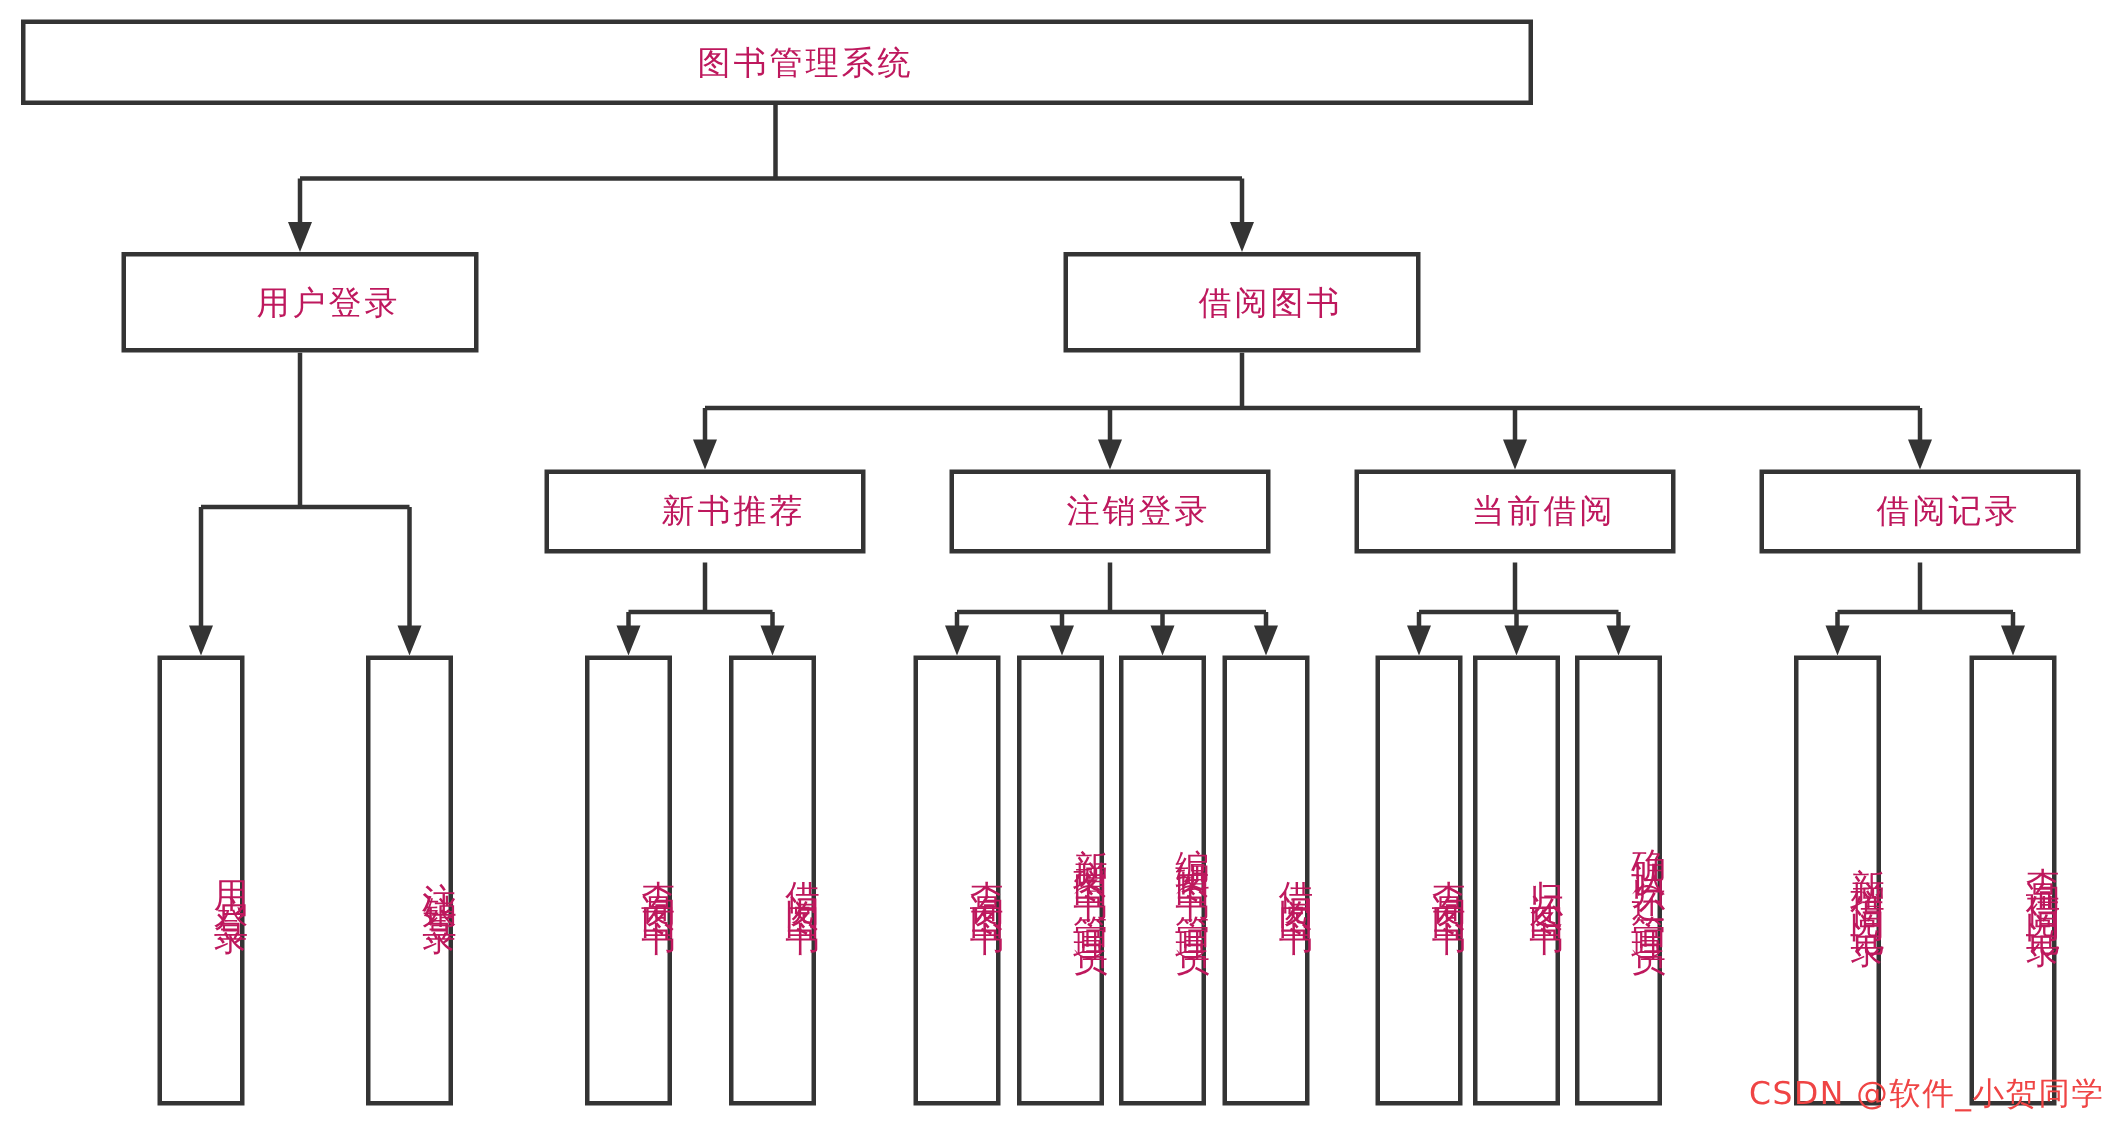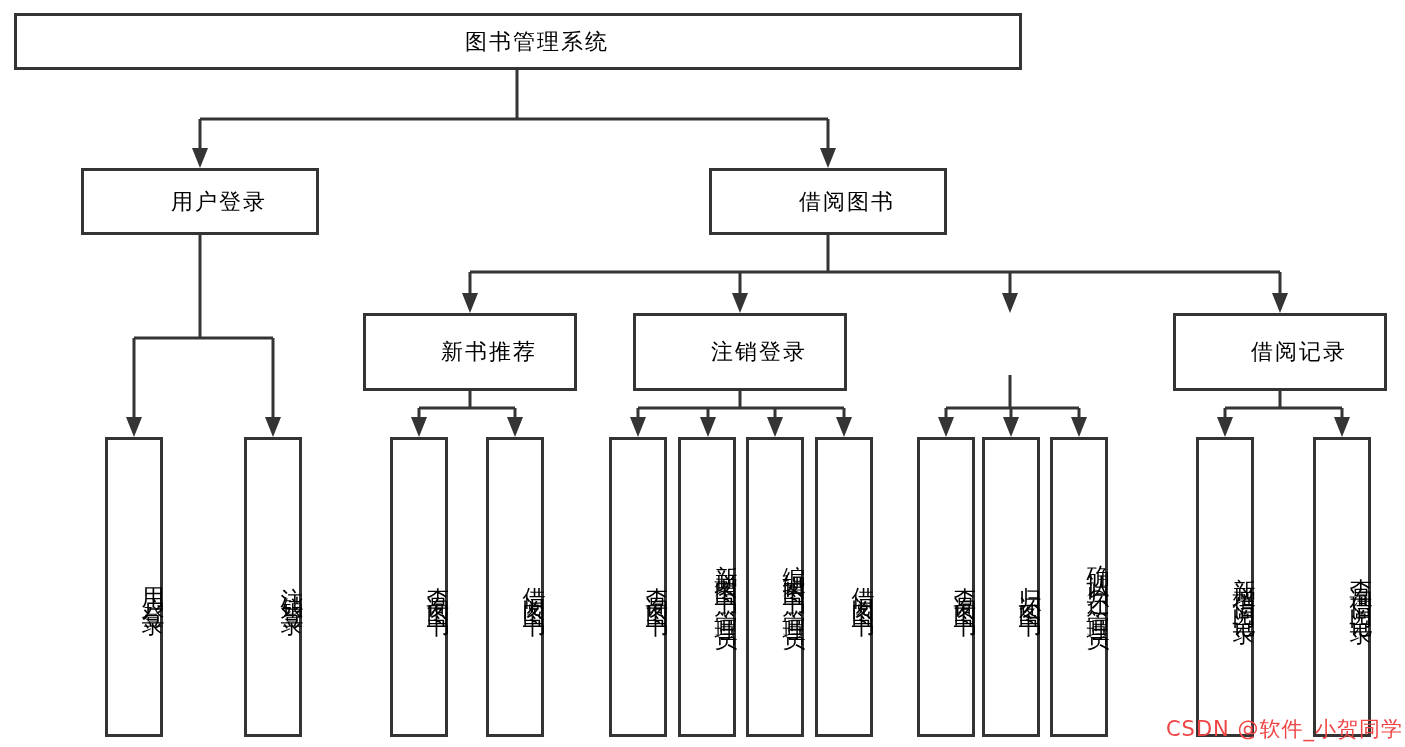--- a/index.html
+++ b/index.html
@@ -15,21 +15,21 @@
     position: absolute;
     left: 0; top: 0;
     width: 1405px; height: 747px;
     z-index: 1;
   }
   .node {
     position: absolute;
     box-sizing: border-box;
     background: #ffffff;
     border: 3px solid #343434;
-    color: #000000;
+    color: #be185d;
     display: flex;
     align-items: center;
     justify-content: center;
     z-index: 2;
     padding-left: 38px;
   }
   .hnode {
     font-size: 22px;
     letter-spacing: 2px;
     white-space: nowrap;
@@ -40,21 +40,21 @@
     font-size: 23px;
     letter-spacing: 9px;
     line-height: 1;
   }
   
   .n-root   { left: 14px;   top: 13px;  width: 1008px; height: 57px; }
   
   .n-login  { left: 81px;   top: 168px; width: 238px;  height: 67px; }
   .n-mgmt   { left: 709px;  top: 168px; width: 238px;  height: 67px; }
   
-  .n-l3     { top: 313px; width: 214px; height: 78px; }
+  .n-l3     { top: 313px; width: 214px; height: 56px; }
   .n-newbook{ left: 363px; }
   .n-borrow { left: 633px; }
   .n-current{ left: 903px; }
   .n-record { left: 1173px; }
   
   .leaf { top: 437px; width: 58px; height: 300px; }
   .lf-1  { left: 105px; }
   .lf-2  { left: 244px; }
   .lf-3  { left: 390px; }
   .lf-4  { left: 486px; }
@@ -140,20 +140,21 @@
       M1334 417 L1350 417 L1342 437 Z"></path>
   </svg>
 
   <div class="node hnode n-root">图书管理系统</div>
 
   <div class="node hnode n-login">用户登录</div>
   <div class="node hnode n-mgmt">借阅图书</div>
 
   <div class="node hnode n-l3 n-newbook">新书推荐</div>
   <div class="node hnode n-l3 n-borrow">注销登录</div>
+  <div class="node hnode n-l3 n-current">当前借阅</div>
   <div class="node hnode n-l3 n-record">借阅记录</div>
 
   <div class="node vnode leaf lf-1">用户登录</div>
   <div class="node vnode leaf lf-2">注销登录</div>
 
   <div class="node vnode leaf lf-3">查询图书</div>
   <div class="node vnode leaf lf-4">借阅图书</div>
 
   <div class="node vnode leaf lf-5">查询图书</div>
   <div class="node vnode leaf lf-6">新增图书（管理员）</div>

